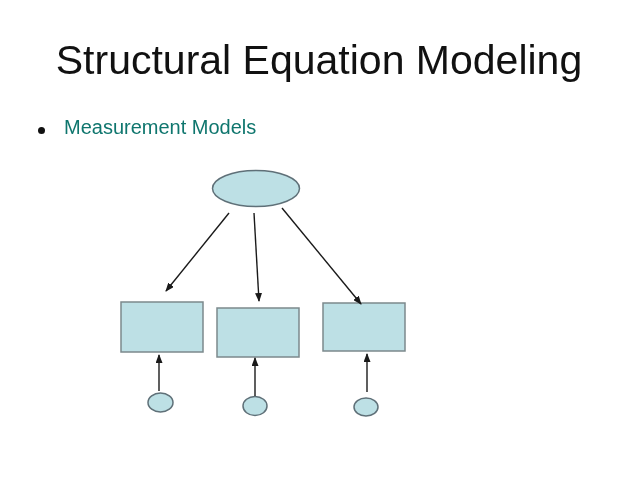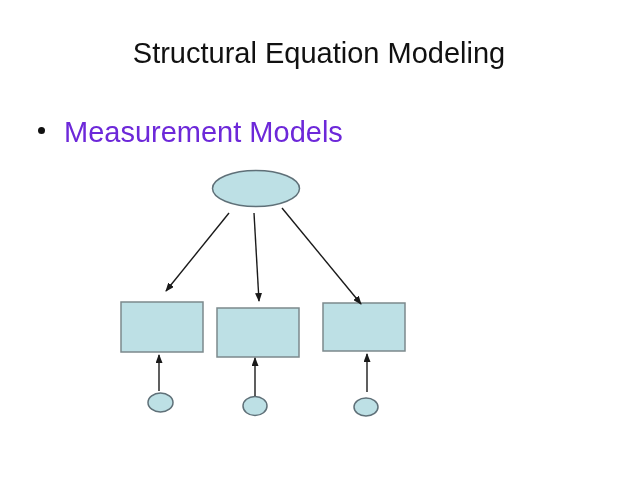--- a/index.html
+++ b/index.html
@@ -15,21 +15,21 @@
     overflow: hidden;
     font-family: "Liberation Sans", "DejaVu Sans", sans-serif;
     color: #000000;
   }
   .title {
     position: absolute;
     top: 37px;
     left: 0;
     right: 0;
     text-align: center;
-    font-size: 29px;
+    font-size: 41px;
     line-height: 1.15;
     font-weight: 400;
     letter-spacing: 0px;
     color: #111111;
     white-space: nowrap;
   }
   .bullet-row {
     position: absolute;
     top: 0;
     left: 0;
@@ -40,23 +40,23 @@
     top: 127px;
     width: 7px;
     height: 7px;
     border-radius: 50%;
     background: #111111;
   }
   .bullet-text {
     position: absolute;
     left: 64px;
     top: 115px;
-    font-size: 29px;
+    font-size: 20px;
     line-height: 1.2;
-    color: #6d28d9;
+    color: #0f766e;
     white-space: nowrap;
     text-align: right;
   }
   svg.diagram {
     position: absolute;
     left: 0;
     top: 0;
     width: 638px;
     height: 478px;
   }

